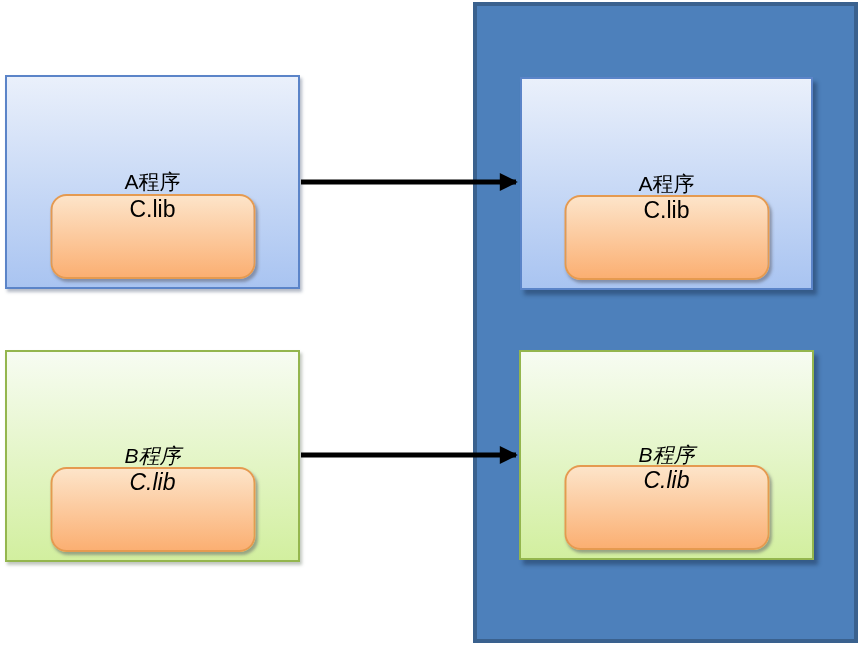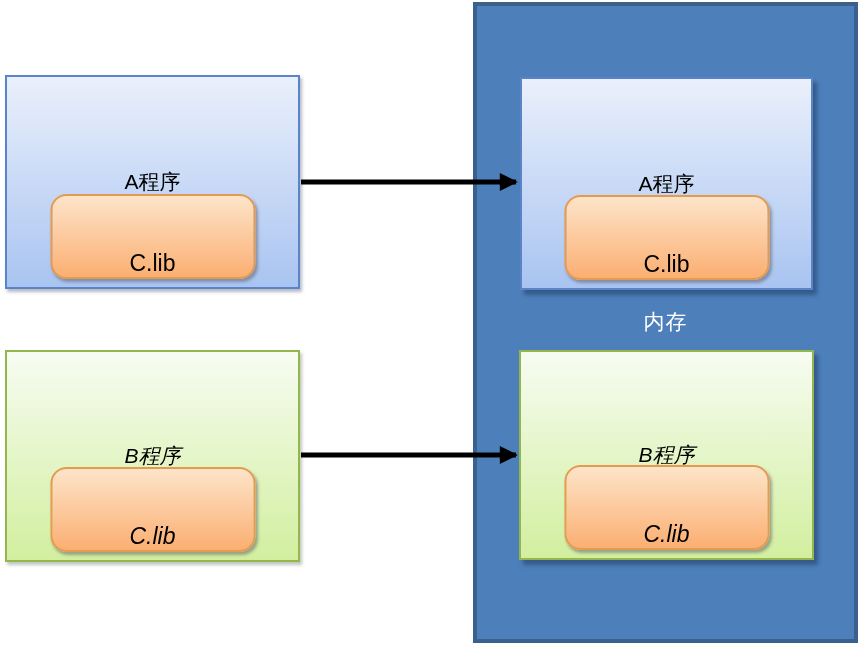--- a/index.html
+++ b/index.html
@@ -69,21 +69,21 @@
     left: 50%;
     bottom: 8px;
     transform: translateX(-50%);
     width: 201px;
     height: 81px;
     border: 2px solid var(--lib_border, #e59a50);
     border-radius: 16px;
     background: linear-gradient(180deg, var(--lib_fill_top, #fde4c9) 0%, var(--lib_fill_bottom, #fbaf72) 100%);
     box-shadow: 2px 3px 3px rgba(90, 90, 100, 0.5);
     display: flex;
-    align-items: flex-end;
+    align-items: flex-start;
     justify-content: center;
   }
   .lib-label {
     font-size: 23px;
     color: var(--label_color, #000000);
   }
 
   
   .pbox-a-disk { left: 5px; top: 75px;  width: 291px; height: 210px; }
   .pbox-b-disk { left: 5px; top: 350px; width: 291px; height: 208px; }
@@ -119,21 +119,20 @@
 
   <div class="memory">
 
     <div class="pbox blue in-memory pbox-a-mem">
       <div class="plabel">A程序</div>
       <div class="lib">
         <span class="lib-label">C.lib</span>
       </div>
     </div>
 
-    <div class="memory-label">内存</div>
 
     <div class="pbox green in-memory pbox-b-mem">
       <div class="plabel">B程序</div>
       <div class="lib">
         <span class="lib-label">C.lib</span>
       </div>
     </div>
 
   </div>
 

